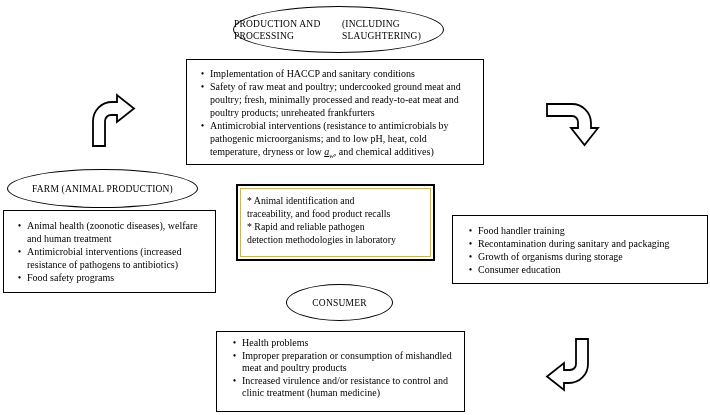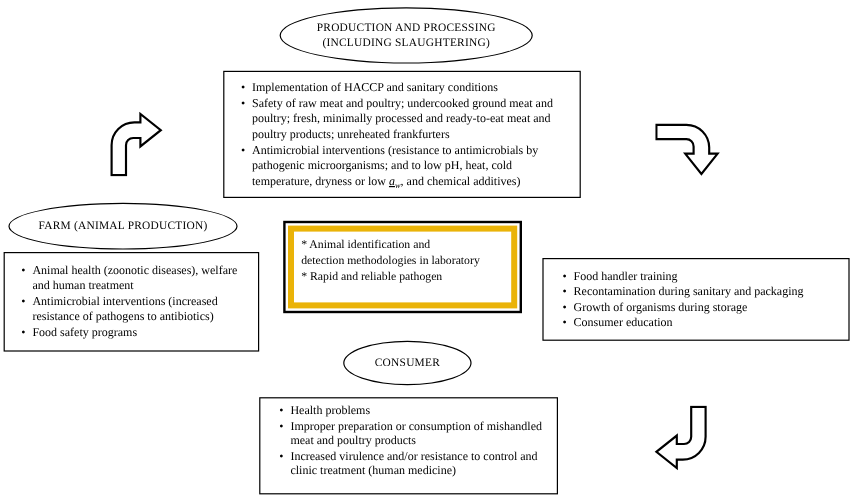--- a/index.html
+++ b/index.html
@@ -3,22 +3,22 @@
 <meta charset="utf-8">
 <style>
   html,body{margin:0;padding:0;background:#ffffff;}
   .canvas{
     position:relative;width:710px;height:415px;background:#ffffff;
     font-family:"Liberation Serif","DejaVu Serif",serif;color:#000;
     overflow:hidden;
   }
   .oval{
     position:absolute;border:1.5px solid #000;border-radius:50%;
-    display:flex;flex-direction:column;align-items:center;justify-content:center;
-    text-align:right;font-size:9.5px;line-height:12px;letter-spacing:.2px;
+    display:flex;flex-direction:row;align-items:center;justify-content:center;
+    text-align:left;font-size:9.5px;line-height:12px;letter-spacing:.2px;
     background:#fff;box-sizing:border-box;
   }
   .box{
     position:absolute;border:1.5px solid #000;background:#fff;box-sizing:border-box;
     font-size:10px;line-height:13px;
   }
   .row{display:flex;align-items:flex-start;}
   .blt{flex:0 0 15px;text-align:center;font-size:10px;}
   .txt{flex:1 1 auto;}
   .box-production{left:186px;top:59px;width:298px;height:106px;padding:7px 10px 0 8px;}
@@ -27,21 +27,21 @@
   .box-consumer{left:216px;top:331px;width:249px;height:81px;padding:5px 6px 0 10px;line-height:12.5px;}
   .oval-production{left:233px;top:6px;width:211px;height:47px;}
   .oval-farm{left:7px;top:169px;width:191px;height:39px;}
   .oval-distribution{left:524px;top:170px;width:114px;height:34px;}
   .oval-consumer{left:286px;top:284px;width:107px;height:37px;}
   .dbox-outer{
     position:absolute;left:236px;top:184px;width:199px;height:77px;
     border:2px solid #000;padding:2px;background:#fff;box-sizing:border-box;
   }
   .dbox-inner{
-    width:100%;height:100%;border:5px solid #eab308;box-sizing:border-box;
+    width:100%;height:100%;border:1px solid #eab308;box-sizing:border-box;
     padding:5px 2px 0 6px;font-size:9.8px;line-height:13px;
   }
   .cline{white-space:nowrap;}
   .arrow{position:absolute;}
   .aw{font-style:italic;text-decoration:underline;}
   .aw sub{font-size:7px;font-style:italic;}
 </style>
 </head>
 <body>
 
@@ -82,22 +82,23 @@
     </div>
     <div class="row">
       <span class="blt">•</span>
       <span class="txt">Food safety programs</span>
     </div>
   </div>
 
   <div class="dbox-outer">
     <div class="dbox-inner">
       <div class="cline">* Animal identification and</div>
+      <div class="cline">traceability, and food product recalls</div>
+      <div class="cline">* Rapid and reliable pathogen</div>
       <div class="cline">detection methodologies in laboratory</div>
-      <div class="cline">* Rapid and reliable pathogen</div>
     </div>
   </div>
 
 
   <div class="box box-distribution">
     <div class="row">
       <span class="blt">•</span>
       <span class="txt">Food handler training</span>
     </div>
     <div class="row">

